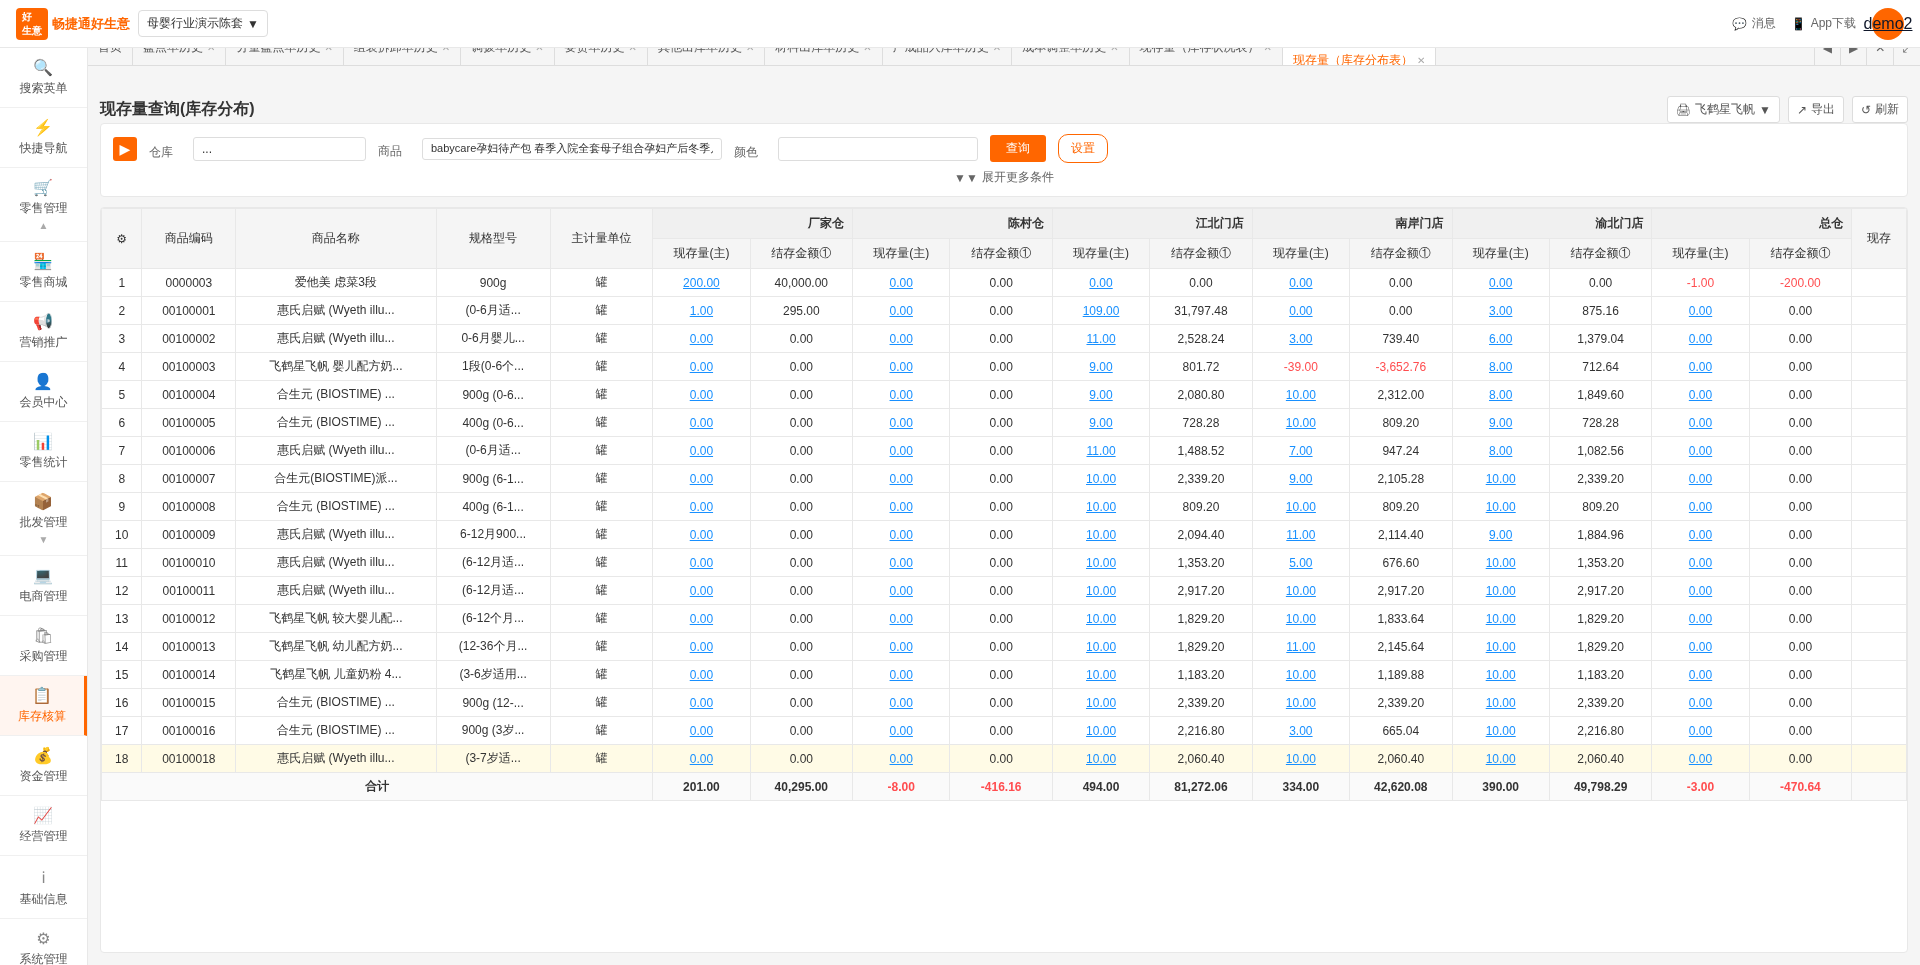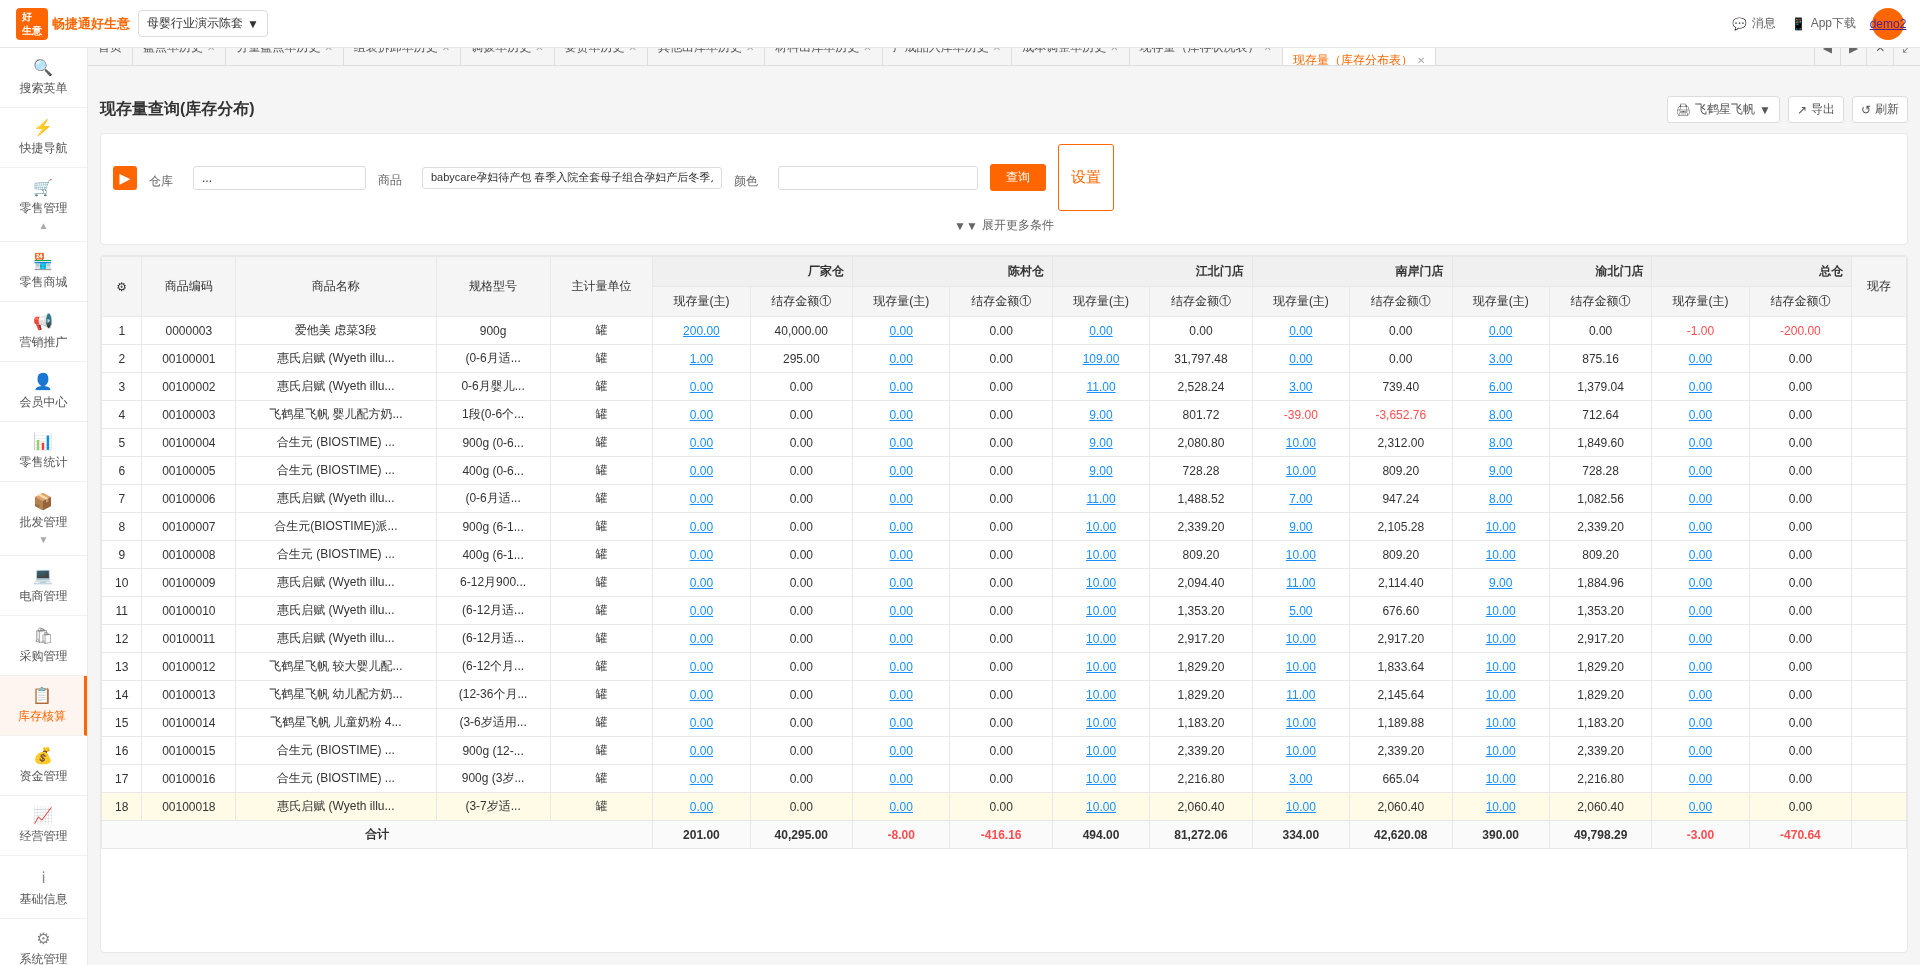--- a/index.html
+++ b/index.html
@@ -18,21 +18,21 @@
       top: 0; left: 0; right: 0;
       z-index: 100;
     }
     .top-bar-left { display: flex; align-items: center; gap: 8px; }
     .logo-area { display: flex; align-items: center; gap: 4px; color: #ff6600; font-weight: bold; font-size: 14px; }
     .logo-icon { width: 32px; height: 32px; background: #ff6600; border-radius: 4px; display: flex; align-items: center; justify-content: center; color: white; font-size: 10px; }
     .logo-text { font-size: 13px; color: #ff6600; }
     .industry-select { display: flex; align-items: center; gap: 4px; padding: 4px 8px; border: 1px solid #ddd; border-radius: 4px; cursor: pointer; font-size: 12px; color: #333; background: #fff; }
     .top-bar-right { display: flex; align-items: center; gap: 16px; }
     .top-bar-btn { display: flex; align-items: center; gap: 4px; cursor: pointer; color: #666; font-size: 12px; }
-    .avatar { width: 32px; height: 32px; border-radius: 50%; background: #ff6600; display: flex; align-items: center; justify-content: center; color: #4c1d95; font-size: 12px; text-decoration: underline; }
+    .avatar { width: 32px; height: 32px; border-radius: 50%; background: #ff6600; display: flex; align-items: center; justify-content: center; color: #0f172a; font-size: 16px; text-decoration: underline; }
 
     
     .side-nav {
       position: fixed;
       top: 48px; left: 0; bottom: 0;
       width: 88px;
       background: #fff;
       border-right: 1px solid #e8e8e8;
       overflow-y: auto;
       z-index: 90;
@@ -99,21 +99,20 @@
       overflow: hidden;
       display: flex;
       flex-direction: column;
     }
 
     
     .page-header {
       display: flex;
       align-items: center;
       justify-content: space-between;
-      margin-bottom: 10px;
     }
     .page-title { font-size: 16px; font-weight: bold; color: #333; }
     .page-actions { display: flex; gap: 8px; align-items: center; }
     .btn-action { display: flex; align-items: center; gap: 4px; padding: 4px 8px; border: 1px solid #ddd; border-radius: 3px; cursor: pointer; background: #fff; color: #555; font-size: 12px; }
 
     
     .search-area {
       background: #fff;
       border: 1px solid #e8e8e8;
       border-radius: 4px;
@@ -142,24 +141,24 @@
       border: none;
       padding: 5px 16px;
       border-radius: 3px;
       cursor: pointer;
       font-size: 12px;
     }
     .btn-settings {
       background: #fff;
       color: #ff6600;
       border: 1px solid #ff6600;
-      padding: 23px 12px;
-      border-radius: 3px;
+      padding: 5px 12px;
+      border-radius: 10px;
       cursor: pointer;
-      font-size: 15px;
+      font-size: 12px;
     }
     .search-row-2 { display: flex; align-items: center; justify-content: center; margin-top: 6px; }
     .expand-conditions { display: flex; align-items: center; gap: 4px; cursor: pointer; color: #666; font-size: 12px; }
 
     
     .table-container {
       flex: 1;
       overflow: auto;
       background: #fff;
       border: 1px solid #e8e8e8;

